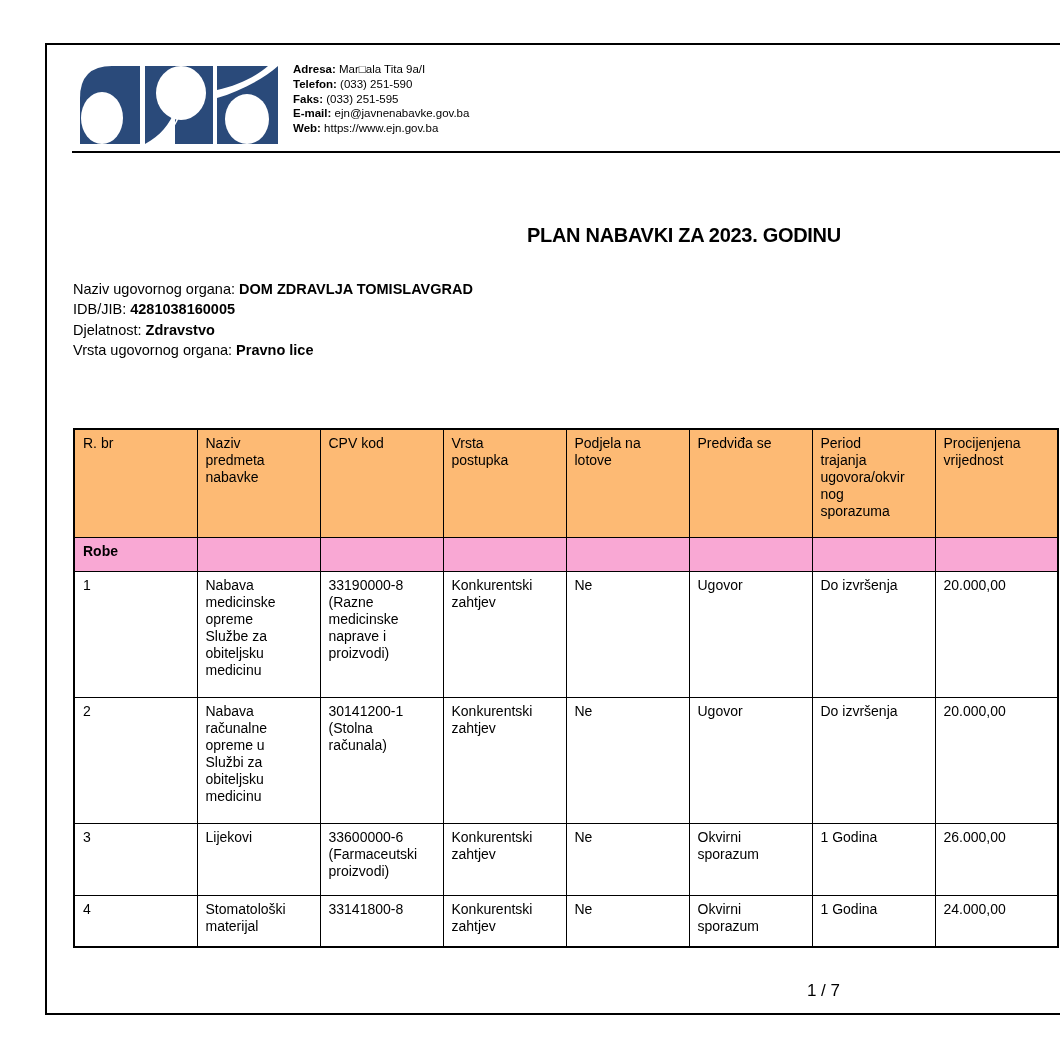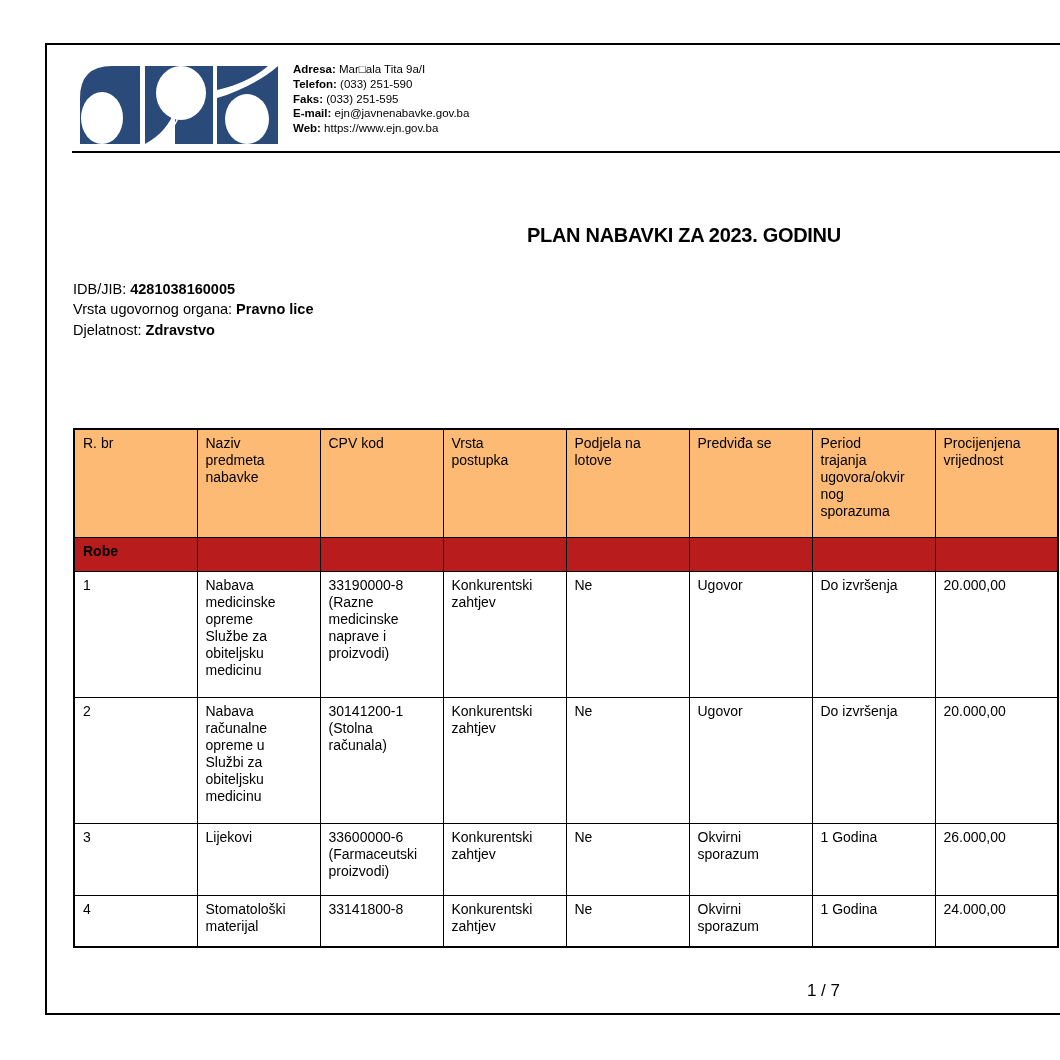--- a/index.html
+++ b/index.html
@@ -51,21 +51,21 @@
     border: 1px solid #000;
     vertical-align: top;
     text-align: left;
     padding: 5px 8px;
     white-space: pre-line;
     overflow: hidden;
   }
   table.plan th { font-weight: normal; background: #fdba74; margin-top: 35px; }
   tr.r-head   { height: 108px; }
   tr.r-section{ height: 34px; }
-  tr.r-section td { background: #b91c1c; font-weight: bold; }
+  tr.r-section td { background: #f9a8d4; font-weight: bold; }
   tr.r-1 { height: 126px; }
   tr.r-2 { height: 126px; }
   tr.r-3 { height: 72px; }
   tr.r-4 { height: 52px; }
 
   .footer-page {
     position: absolute; left: 660px; top: 981px; width: 180px;
     text-align: right; font-size: 17px;
   }
 </style>
@@ -105,23 +105,24 @@
     <div><b>Faks:</b> <span>(033) 251-595</span></div>
     <div><b>E-mail:</b> <span>ejn@javnenabavke.gov.ba</span></div>
     <div><b>Web:</b> <span>https://www.ejn.gov.ba</span></div>
   </div>
 
   <div class="header-rule"></div>
 
   <div class="doc-title">PLAN NABAVKI ZA 2023. GODINU</div>
 
   <div class="info">
+    <div><span>Naziv ugovornog organa: </span><b>DOM ZDRAVLJA TOMISLAVGRAD</b></div>
     <div><span>IDB/JIB: </span><b>4281038160005</b></div>
+    <div><span>Djelatnost: </span><b>Zdravstvo</b></div>
     <div><span>Vrsta ugovornog organa: </span><b>Pravno lice</b></div>
-    <div><span>Djelatnost: </span><b>Zdravstvo</b></div>
   </div>
 
   <table class="plan">
     <colgroup>
         <col>
         <col>
         <col>
         <col>
         <col>
         <col>

